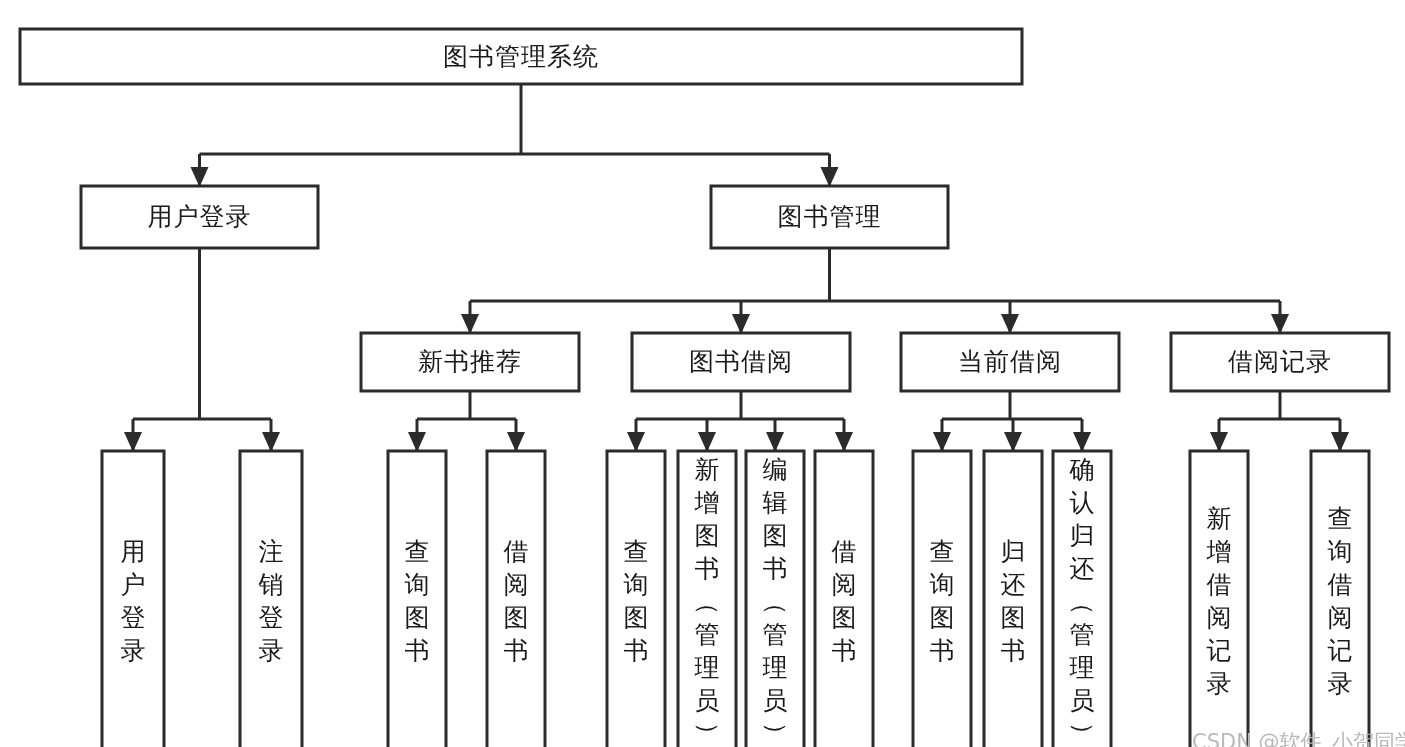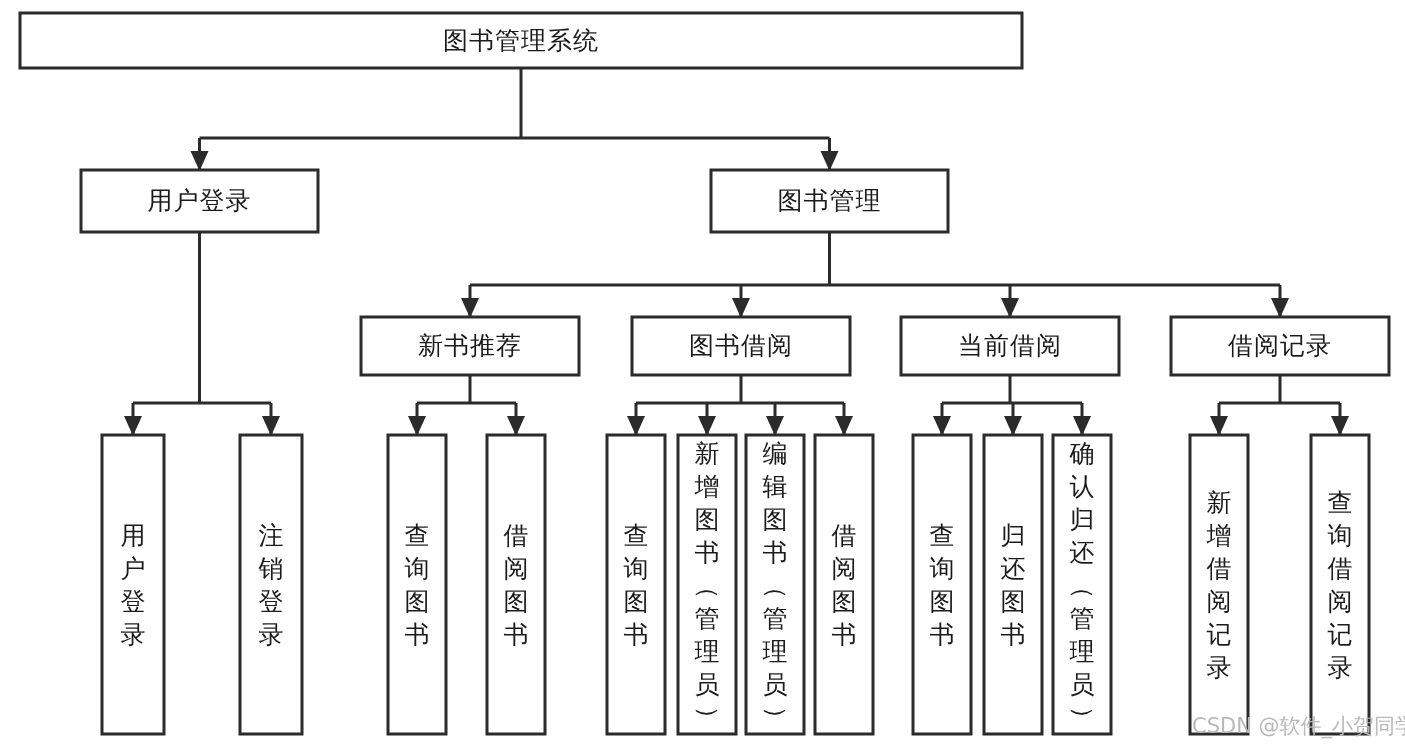--- a/index.html
+++ b/index.html
@@ -11,21 +11,21 @@
   body {
     width: 1405px;
     height: 747px;
     font-family: "DejaVu Sans", "Liberation Sans", sans-serif;
     overflow: hidden;
     position: relative;
   }
   #diagram-root {
     position: absolute;
     left: 0;
-    top: 0;
+    top: 16px;
     width: 1405px;
     height: 623px;
   }
   svg.canvas {
     display: block;
     width: 1405px;
     height: 747px;
   }
   .node-rect {
     fill: #ffffff;

